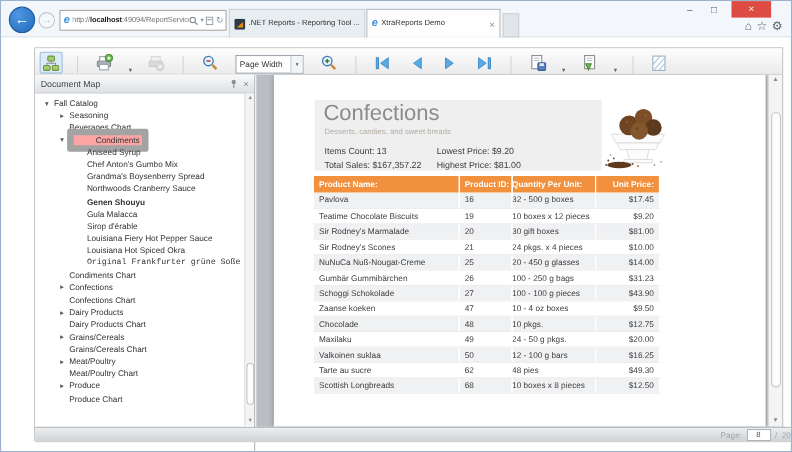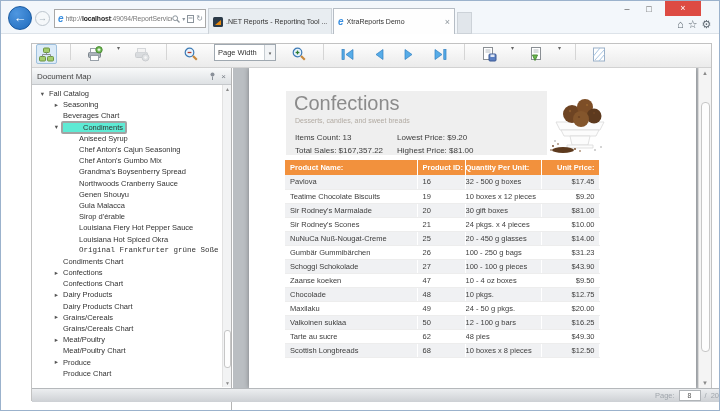--- a/index.html
+++ b/index.html
@@ -30,41 +30,41 @@
   .win-min { left:618px; top:2px; width:16px; height:12px; line-height:12px; }
   .win-max { left:640px; top:2px; width:16px; height:12px; line-height:12px; }
   .win-close { left:664px; top:0; width:36px; height:15px; background:#dd4b43; color:#fff; font-size:9px; line-height:15px; }
   .chrome-icons { position:absolute; top:17px; display:flex; gap:4px; left:676px; color:#5f6a73; }
   .chrome-icons span { font-size:11px; line-height:12px; }
 
   
   .viewer { position:absolute; left:30px; top:42px; width:681px; height:358px; border:1px solid #c2c2c2; background:#fff; }
   .toolbar { position:absolute; left:0; top:0; width:679px; height:24px;
     background:linear-gradient(#fdfdfd,#ebebeb); border-bottom:1px solid #d2d2d2;
-    display:flex; align-items:flex-start; padding:0 4px; gap:10px; }
+    display:flex; align-items:flex-end; padding:0 4px; gap:10px; }
   .tbtn { height:20px; display:flex; align-items:center; justify-content:center; padding:0 2px; border:1px solid transparent; border-radius:2px; }
   .tbtn.pressed { background:#dcebf8; border-color:#9fc0dd; }
   .tbtn.disabled { opacity:.45; }
   .tsep { width:1px; height:16px; background:#d5d5d5; margin:0 3px; flex:0 0 auto; }
   .caret { font-size:6px; color:#666; padding:0 1px; }
   .zoom-combo { width:62px; height:17px; background:#fff; border:1px solid #9fa8b0; display:flex; align-items:center; margin:0 2px; }
   .zoom-combo .val { font-size:7.5px; color:#333; padding-left:3px; flex:1; white-space:nowrap; overflow:hidden; }
   .zoom-combo .dd { width:11px; height:100%; border-left:1px solid #c7cdd2; background:#f2f4f6; font-size:5px; color:#555; display:flex; align-items:center; justify-content:center; }
 
   
   .docmap { position:absolute; left:0; top:24px; width:200px; height:380px; background:#fff; border-right:1px solid #b4b4b4; }
   .dm-header { height:17px; background:linear-gradient(#f8f9fa,#dee1e4); border-bottom:1px solid #c5c8cb;
     display:flex; align-items:center; padding:0 5px; }
   .dm-title { font-size:8px; color:#444; flex:1; }
   .dm-hicon { color:#777e85; font-size:8px; margin-left:5px; display:flex; align-items:center; }
   .dm-tree { position:relative; height:302px; overflow:hidden; padding-top:3px; }
   .dm-row { height:11.2px; display:flex; align-items:center; white-space:nowrap; }
   .dm-exp { width:9px; font-size:6.5px; color:#555; text-align:center; flex:0 0 auto; }
   .dm-label { font-size:7.5px; color:#333; padding:0 2px; }
-  .dm-label.selected { background:#5eead4; border:2px solid #a3a3a3; border-radius:2px;padding-left:20px; }
+  .dm-label.selected { background:#fca5a5; border:6px solid #a3a3a3; border-radius:2px;padding-left:20px; }
   .dm-scroll { position:absolute; right:0; top:0; width:9px; height:302px; background:#f2f3f4; border-left:1px solid #e2e2e2; }
   .dm-scroll .arr { position:absolute; left:0; width:9px; font-size:5px; color:#8a8a8a; text-align:center; }
   .dm-thumb { position:absolute; left:1px; width:7px; top:245px; height:38px; background:#fdfdfd; border:1px solid #c6c6c6; border-radius:3px; }
 
   
   .preview { position:absolute; left:201px; top:24px; width:478px; height:320px; background:#babec2; overflow:hidden; }
   .page { position:absolute; left:16px; top:0; width:447px; height:320px; background:#fff; box-shadow:0 0 5px rgba(0,0,0,.35); }
   .hdr-box { position:absolute; left:37px; top:23px; width:261px; height:64px; background:#efefef; }
   .rpt-title { position:absolute; left:45px; top:24px; font-size:20px; color:#8b8b8b; }
   .rpt-sub { position:absolute; left:46px; top:49px; font-size:7px; color:#b2aba3; }
@@ -316,35 +316,31 @@
           <div class="dm-row" style="padding-left: 20px;">
             <span class="dm-exp">▾</span>
             <span class="dm-label selected">Condiments</span>
           </div>
           <div class="dm-row" style="padding-left: 36px;">
             <span class="dm-exp"></span>
             <span class="dm-label">Aniseed Syrup</span>
           </div>
           <div class="dm-row" style="padding-left: 36px;">
             <span class="dm-exp"></span>
-            <span class="dm-label">Chef Anton's Cajun Seasoning</span>
-          </div>
-          <div class="dm-row" style="padding-left: 36px;">
-            <span class="dm-exp"></span>
             <span class="dm-label">Chef Anton's Gumbo Mix</span>
           </div>
           <div class="dm-row" style="padding-left: 36px;">
             <span class="dm-exp"></span>
             <span class="dm-label">Grandma's Boysenberry Spread</span>
           </div>
           <div class="dm-row" style="padding-left: 36px;">
             <span class="dm-exp"></span>
             <span class="dm-label">Northwoods Cranberry Sauce</span>
           </div>
-          <div class="dm-row" style="padding-left: 36px;">
+          <div class="dm-row" style="padding-left: 36px; font-weight: bold;">
             <span class="dm-exp"></span>
             <span class="dm-label">Genen Shouyu</span>
           </div>
           <div class="dm-row" style="padding-left: 36px;">
             <span class="dm-exp"></span>
             <span class="dm-label">Gula Malacca</span>
           </div>
           <div class="dm-row" style="padding-left: 36px;">
             <span class="dm-exp"></span>
             <span class="dm-label">Sirop d'érable</span>

